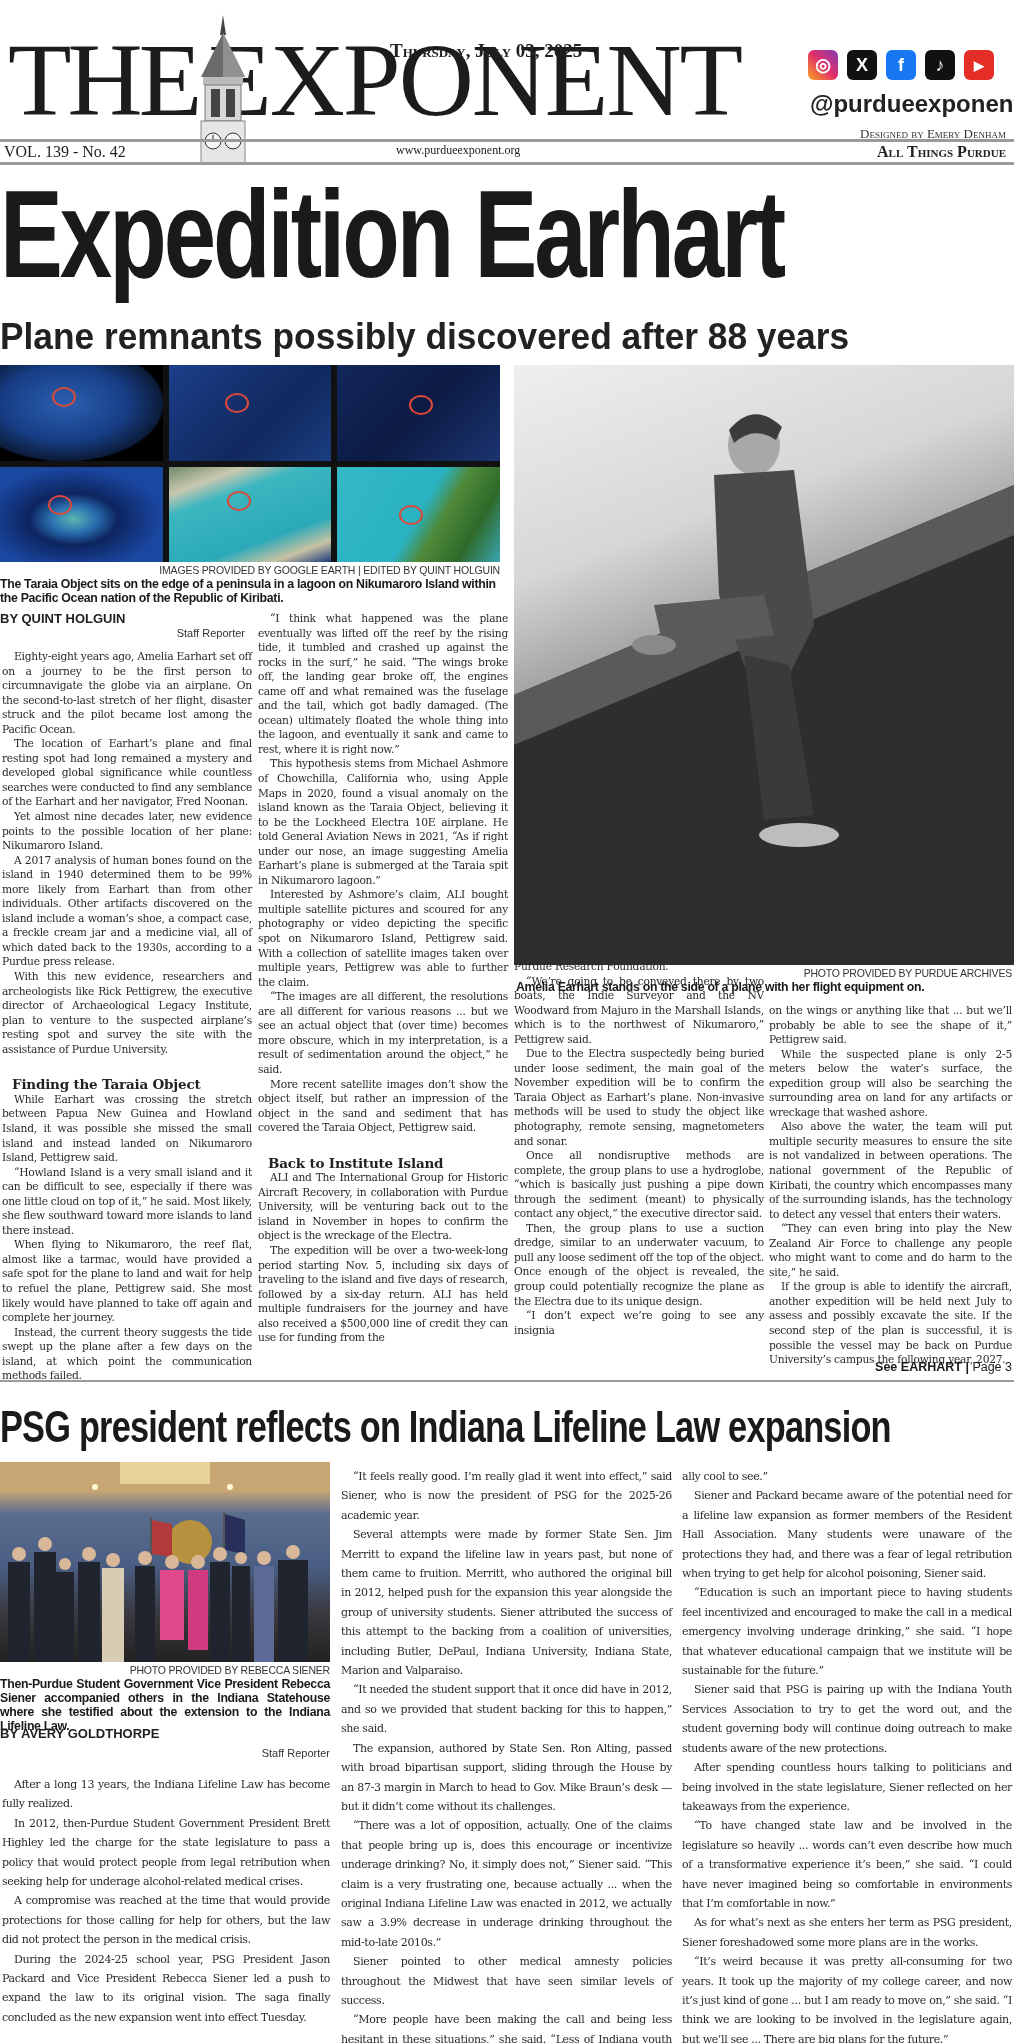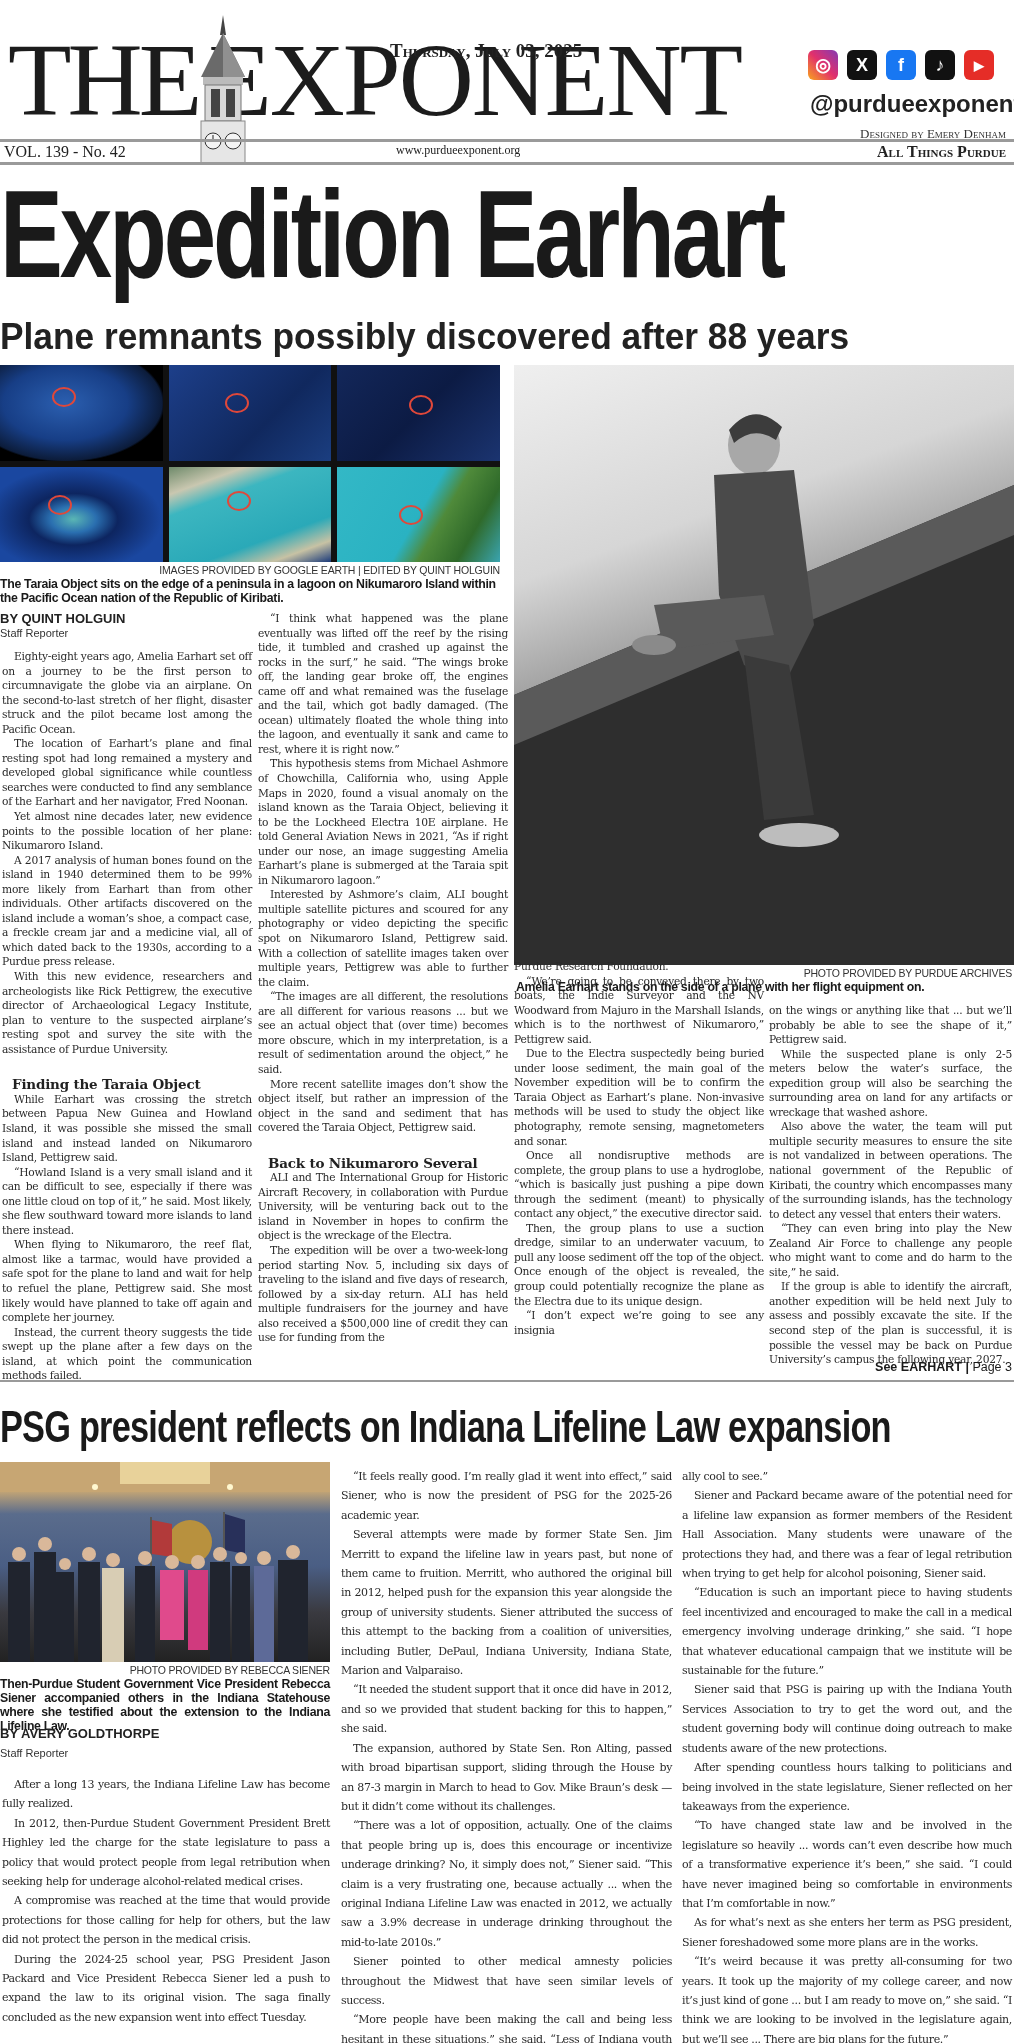--- a/index.html
+++ b/index.html
@@ -18,21 +18,21 @@
 .tag{position:absolute;right:8px;top:143px;font-family:"Liberation Serif",serif;font-variant:small-caps;font-weight:bold;font-size:16px;color:#222}
 .rule2{position:absolute;left:0;top:162px;width:1014px;height:3px;background:#9a9a9a}
 .headline{position:absolute;left:0;top:172px;width:1014px;font-family:"Liberation Sans",sans-serif;font-weight:bold;font-size:124px;line-height:1;letter-spacing:-4px;color:#1a1a1a;transform:scaleX(0.76);transform-origin:left top;white-space:nowrap}
 .subhead{position:absolute;left:0;top:316px;font-family:"Liberation Sans",sans-serif;font-size:36px;color:#222;white-space:nowrap;transform:scaleX(0.98);transform-origin:left top}
 .satgrid{position:absolute;left:0;top:365px;width:500px;height:197px;display:grid;grid-template-columns:repeat(3,1fr);grid-template-rows:1fr 1fr;gap:6px;background:#111}
 .sat{position:relative;overflow:hidden}
 .ring{position:absolute;width:24px;height:20px;border:2px solid #e0483a;border-radius:50%}
 .credit{font-family:"Liberation Sans",sans-serif;font-size:10.5px;color:#333;text-align:right;letter-spacing:-.2px}
 .capt{font-family:"Liberation Sans",sans-serif;font-weight:bold;font-size:12.3px;line-height:14px;color:#1a1a1a;letter-spacing:-.3px}
 .byline{font-family:"Liberation Sans",sans-serif;font-weight:bold;font-size:13px;text-align:left;color:#222}
-.role{font-family:"Liberation Sans",sans-serif;font-size:11px;text-align:left;color:#333}
+.role{font-family:"Liberation Sans",sans-serif;font-size:11px;text-align:right;color:#333}
 .col{position:absolute;font-family:"DejaVu Serif",serif;font-size:10.7px;line-height:14.55px;color:#2a2a2a;text-align:justify;hyphens:auto;letter-spacing:-.25px}
 .col p{text-indent:12px}
 .col p.ni{text-indent:0}
 .col h3{font-family:"DejaVu Serif",serif;font-weight:bold;font-size:13.5px;margin:20px 0 1px 10px;color:#222;letter-spacing:-.2px}
 .photo-earhart{position:absolute;left:514px;top:365px;width:500px;height:600px;background:linear-gradient(160deg,#efefef 0%,#d6d6d6 28%,#9a9a9a 45%,#5a5a5a 62%,#3a3a3a 80%,#2a2a2a 100%);overflow:hidden}
 .seejump{position:absolute;right:2px;top:1360px;font-family:"Liberation Sans",sans-serif;font-size:12.5px;color:#1a1a1a}
 .seejump b{font-weight:bold}
 .div1{position:absolute;left:0;top:1380px;width:1014px;height:2px;background:#9a9a9a}
 .head2{position:absolute;left:0;top:1405px;font-family:"Liberation Sans",sans-serif;font-weight:bold;font-size:44px;line-height:1;color:#1a1a1a;white-space:nowrap;letter-spacing:-1px;transform:scaleX(0.78);transform-origin:left top}
 .photo-group{position:absolute;left:0;top:1462px;width:330px;height:200px;background:linear-gradient(180deg,#d4b98a 0%,#c8a874 14%,#5a6c8c 26%,#4a5e84 52%,#3a3a40 75%,#222 100%);overflow:hidden}
@@ -117,21 +117,21 @@
   <p>When flying to Nikumaroro, the reef flat, almost like a tarmac, would have provided a safe spot for the plane to land and wait for help to refuel the plane, Pettigrew said. She most likely would have planned to take off again and complete her journey.</p>
   <p>Instead, the current theory suggests the tide swept up the plane after a few days on the island, at which point the communication methods failed.</p>
 </div>
 
 <div class="col" style="left:258px;top:612px;width:250px">
   <p>“I think what happened was the plane eventually was lifted off the reef by the rising tide, it tumbled and crashed up against the rocks in the surf,” he said. “The wings broke off, the landing gear broke off, the engines came off and what remained was the fuselage and the tail, which got badly damaged. (The ocean) ultimately floated the whole thing into the lagoon, and eventually it sank and came to rest, where it is right now.”</p>
   <p>This hypothesis stems from Michael Ashmore of Chowchilla, California who, using Apple Maps in 2020, found a visual anomaly on the island known as the Taraia Object, believing it to be the Lockheed Electra 10E airplane. He told General Aviation News in 2021, “As if right under our nose, an image suggesting Amelia Earhart’s plane is submerged at the Taraia spit in Nikumaroro lagoon.”</p>
   <p>Interested by Ashmore’s claim, ALI bought multiple satellite pictures and scoured for any photography or video depicting the specific spot on Nikumaroro Island, Pettigrew said. With a collection of satellite images taken over multiple years, Pettigrew was able to further the claim.</p>
   <p>“The images are all different, the resolutions are all different for various reasons ... but we see an actual object that (over time) becomes more obscure, which in my interpretation, is a result of sedimentation around the object,” he said.</p>
   <p>More recent satellite images don’t show the object itself, but rather an impression of the object in the sand and sediment that has covered the Taraia Object, Pettigrew said.</p>
-  <h3>Back to Nikumaroro Several</h3>
+  <h3>Back to Institute Island</h3>
   <p>ALI and The International Group for Historic Aircraft Recovery, in collaboration with Purdue University, will be venturing back out to the island in November in hopes to confirm the object is the wreckage of the Electra.</p>
   <p>The expedition will be over a two-week-long period starting Nov. 5, including six days of traveling to the island and five days of research, followed by a six-day return. ALI has held multiple fundraisers for the journey and have also received a $500,000 line of credit they can use for funding from the</p>
 </div>
 
 <div class="photo-earhart">
   <svg width="500" height="600" viewBox="0 0 500 600">
     <polygon points="0,330 500,120 500,600 0,600" fill="#2e2e2e"></polygon>
     <polygon points="0,330 500,120 500,170 0,380" fill="#5a5a5a"></polygon>
     <ellipse cx="240" cy="80" rx="26" ry="30" fill="#a8a8a8"></ellipse>
     <path d="M215 65 Q240 35 268 62 L262 75 Q240 60 220 78 Z" fill="#3c3c3c"></path>

